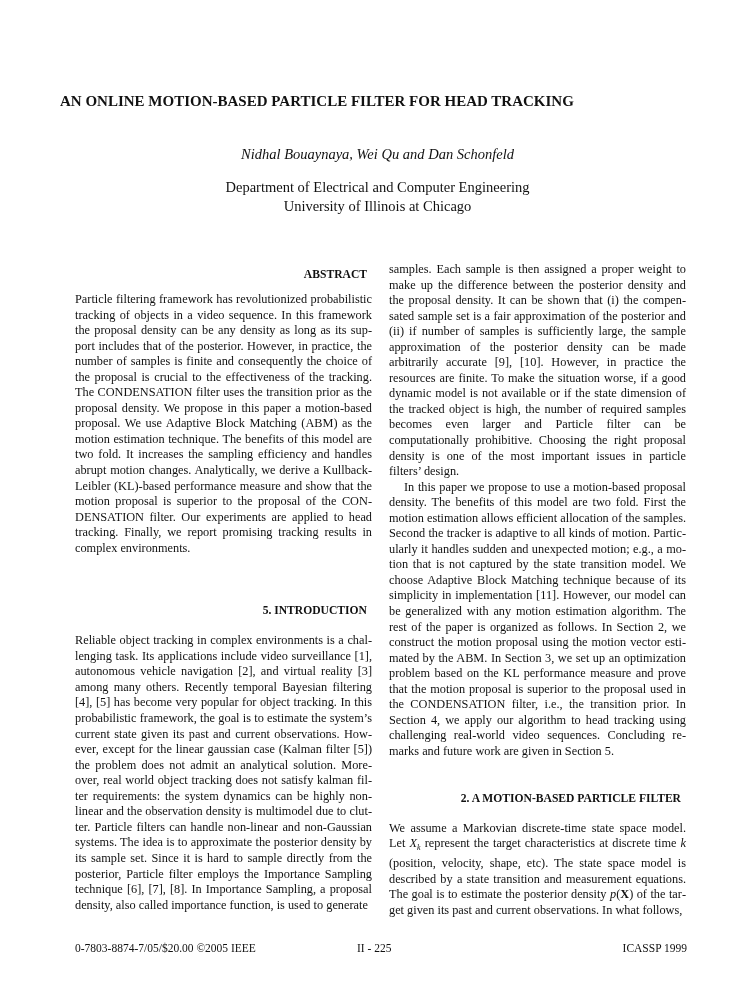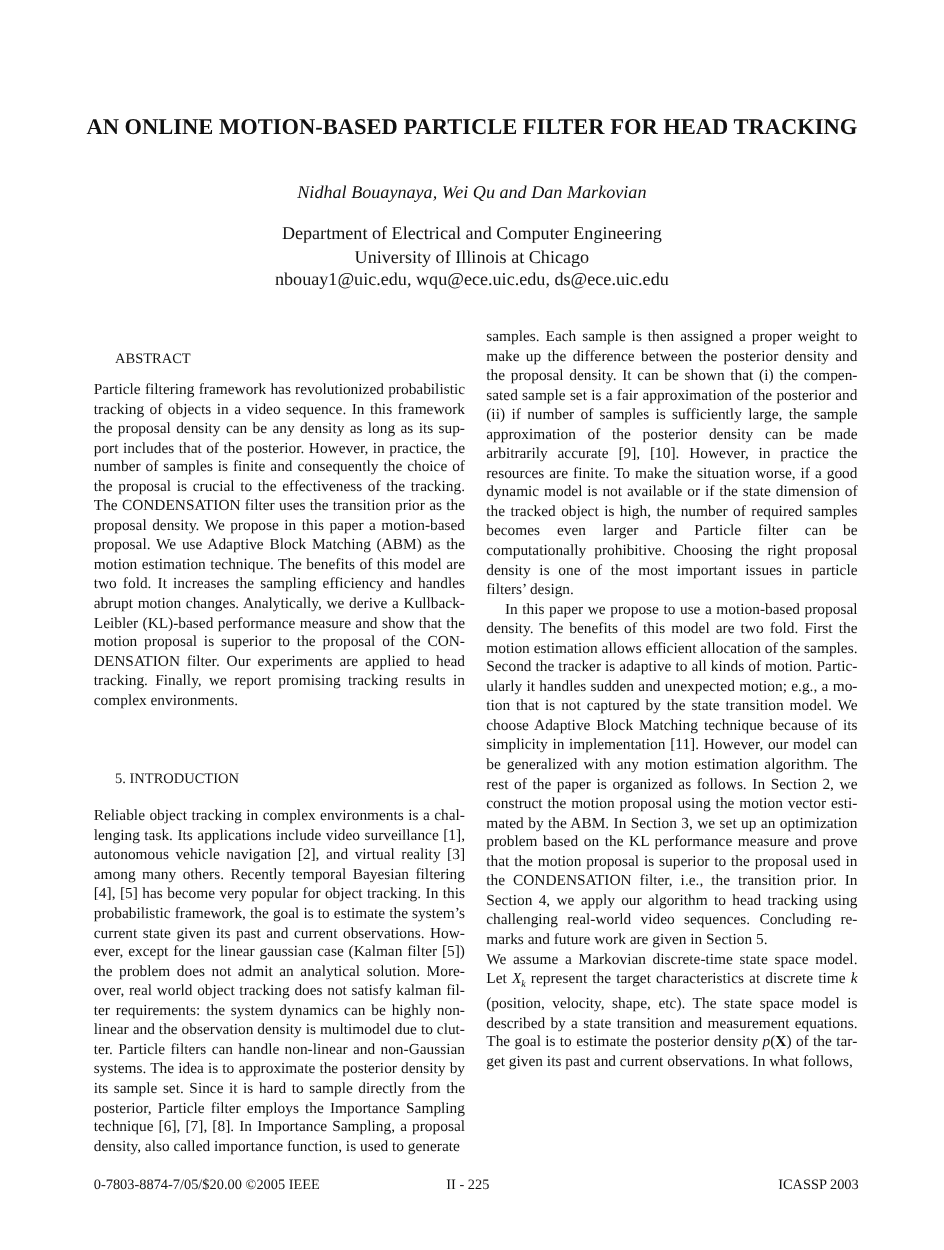--- a/index.html
+++ b/index.html
@@ -1,62 +1,62 @@
 <!DOCTYPE html>
 <html><head>
 <meta charset="utf-8">
 <style>
   html, body { margin: 0; padding: 0; background: #ffffff; }
   body { width: 755px; height: 1000px; position: relative; overflow: hidden;
          font-family: "Liberation Serif", "DejaVu Serif", serif; color: #111; }
-  .title { position: absolute; left: 60px; width: 635px; top: 92px; text-align: center;
-           font-weight: bold; font-size: 18px; line-height: 18px; }
+  .title { position: absolute; left: 60px; width: 635px; top: 92px; text-align: left;
+           font-weight: bold; font-size: 15px; line-height: 18px; }
   .authors { position: absolute; left: 60px; width: 635px; top: 146px; text-align: center;
              font-style: italic; font-size: 14.5px; }
   .affil { position: absolute; left: 60px; width: 635px; top: 178px; text-align: center;
            font-size: 14.5px; line-height: 18.5px; }
   .col { position: absolute; top: 262px; width: 297px; font-size: 12.3px; line-height: 15.55px;
          text-align: justify; hyphens: manual; }
   .col-left { left: 75px; }
   .col-right { left: 389px; }
-  .sec-head { text-align: left; font-weight: normal; font-size: 11.6px; margin: 17px; line-height: 16px; }
+  .sec-head { text-align: right; font-weight: bold; font-size: 11.6px; margin: 5px; line-height: 16px; }
   p { margin: 0; }
   .indent { text-indent: 15px; font-family: Liberation Serif, serif; }
   .abstract-head { margin-bottom: 9px; }
   .abstract-body { margin-bottom: 47px; }
   .intro-head { margin-bottom: 14px; }
   .sec2-head { margin-top: 31px; margin-bottom: 14px; }
   .footer { position: absolute; top: 942px; font-size: 11.5px; }
   .footer-left { left: 75px; }
   .footer-center { left: 357px; }
   .footer-right { right: 68px; }
 </style>
 </head>
 <body>
 
 <div class="title">
   <div>AN ONLINE MOTION-BASED PARTICLE FILTER FOR HEAD TRACKING</div>
 </div>
 
-<div class="authors">Nidhal Bouaynaya, Wei Qu and Dan Markovian</div>
+<div class="authors">Nidhal Bouaynaya, Wei Qu and Dan Schonfeld</div>
 
 <div class="affil">
   <div>Department of Electrical and Computer Engineering</div>
   <div>University of Illinois at Chicago</div>
-  <div>nbouay1@uic.edu, wqu@ece.uic.edu, ds@ece.uic.edu</div>
 </div>
 
 <div class="col col-left">
   <h3 class="sec-head abstract-head">ABSTRACT</h3>
   <p class="abstract-body">Particle filtering framework has revolutionized probabilistic tracking of objects in a video sequence. In this framework the proposal density can be any density as long as its sup­port includes that of the posterior. However, in practice, the number of samples is finite and consequently the choice of the proposal is crucial to the effectiveness of the tracking. The CONDENSATION filter uses the transition prior as the proposal density. We propose in this paper a motion-based proposal. We use Adaptive Block Matching (ABM) as the motion estimation technique. The benefits of this model are two fold. It increases the sampling efficiency and handles abrupt motion changes. Analytically, we derive a Kullback-Leibler (KL)-based performance measure and show that the motion proposal is superior to the proposal of the CON­DENSATION filter. Our experiments are applied to head tracking. Finally, we report promising tracking results in complex environments.</p>
   <h3 class="sec-head intro-head">5.  INTRODUCTION</h3>
   <p>Reliable object tracking in complex environments is a chal­lenging task. Its applications include video surveillance [1], autonomous vehicle navigation [2], and virtual reality [3] among many others. Recently temporal Bayesian filtering [4], [5] has become very popular for object tracking. In this probabilistic framework, the goal is to estimate the system’s current state given its past and current observations. How­ever, except for the linear gaussian case (Kalman filter [5]) the problem does not admit an analytical solution. More­over, real world object tracking does not satisfy kalman fil­ter requirements: the system dynamics can be highly non­linear and the observation density is multimodel due to clut­ter. Particle filters can handle non-linear and non-Gaussian systems. The idea is to approximate the posterior density by its sample set. Since it is hard to sample directly from the posterior, Particle filter employs the Importance Sampling technique [6], [7], [8]. In Importance Sampling, a proposal density, also called importance function, is used to generate</p>
 </div>
 
 <div class="col col-right">
   <p>samples. Each sample is then assigned a proper weight to make up the difference between the posterior density and the proposal density. It can be shown that (i) the compen­sated sample set is a fair approximation of the posterior and (ii) if number of samples is sufficiently large, the sample ap­proximation of the posterior density can be made arbitrarily accurate [9], [10]. However, in practice the resources are fi­nite. To make the situation worse, if a good dynamic model is not available or if the state dimension of the tracked ob­ject is high, the number of required samples becomes even larger and Particle filter can be computationally prohibitive. Choosing the right proposal density is one of the most im­portant issues in particle filters’ design.</p>
   <p class="indent">In this paper we propose to use a motion-based proposal density. The benefits of this model are two fold. First the motion estimation allows efficient allocation of the samples. Second the tracker is adaptive to all kinds of motion. Partic­ularly it handles sudden and unexpected motion; e.g., a mo­tion that is not captured by the state transition model. We choose Adaptive Block Matching technique because of its simplicity in implementation [11]. However, our model can be generalized with any motion estimation algorithm. The rest of the paper is organized as follows. In Section 2, we construct the motion proposal using the motion vector esti­mated by the ABM. In Section 3, we set up an optimization problem based on the KL performance measure and prove that the motion proposal is superior to the proposal used in the CONDENSATION filter, i.e., the transition prior. In Section 4, we apply our algorithm to head tracking using challenging real-world video sequences. Concluding re­marks and future work are given in Section 5.</p>
+  <h3 class="sec-head sec2-head">2.  A MOTION-BASED PARTICLE FILTER</h3>
   <p><span>We assume a Markovian discrete-time state space model. Let </span><i><span>X</span><sub style="font-size:8px">k</sub></i><span> represent the target characteristics at discrete time </span><i>k</i><span> (position, velocity, shape, etc). The state space model is described by a state transition and measurement equations. The goal is to estimate the posterior density </span><span><i>p</i><span>(</span><b>X</b><span>)</span></span><span> of the tar­get given its past and current observations. In what follows,</span></p>
 </div>
 
 <div class="footer footer-left">0-7803-8874-7/05/$20.00 ©2005 IEEE</div>
 <div class="footer footer-center">II - 225</div>
-<div class="footer footer-right">ICASSP 2003</div>
+<div class="footer footer-right">ICASSP 1999</div>
 
 </body></html>

